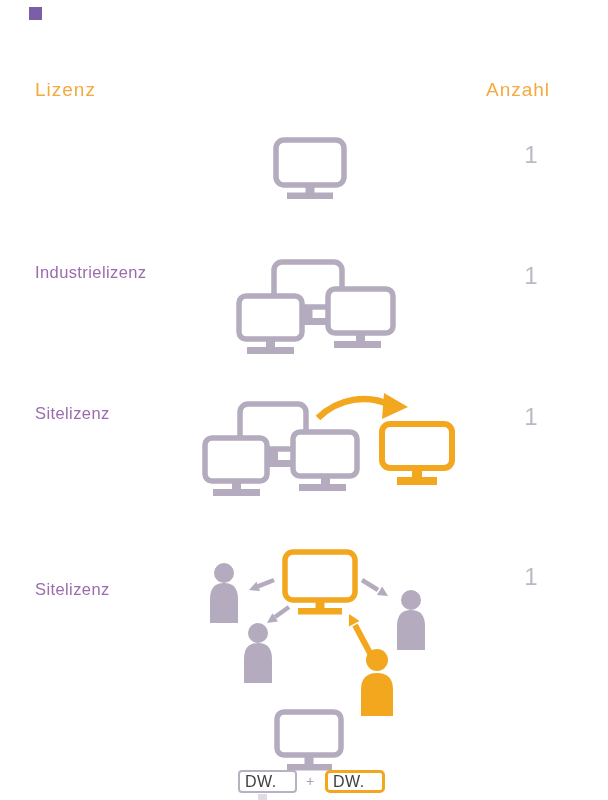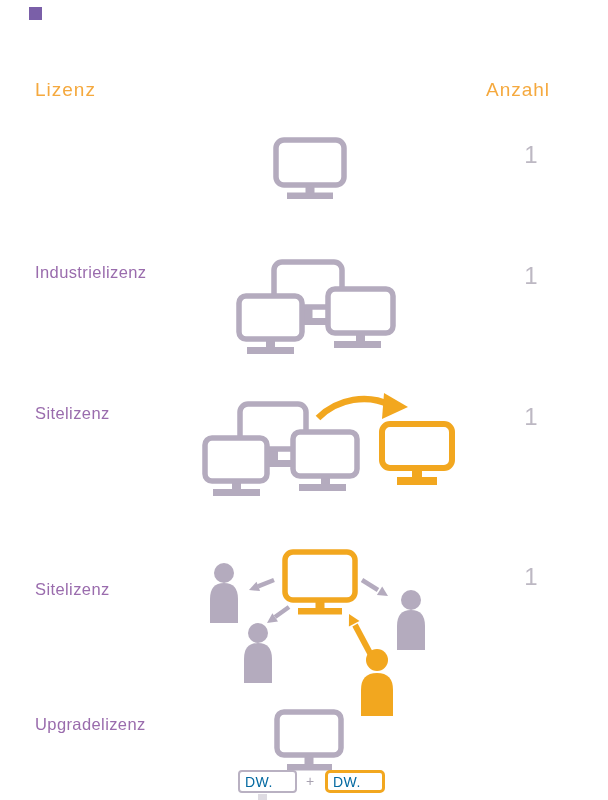--- a/index.html
+++ b/index.html
@@ -7,21 +7,21 @@
   .canvas{position:relative;width:608px;height:800px;background:#ffffff;overflow:hidden;}
   .logo{position:absolute;left:29px;top:7px;width:13px;height:13px;background:#7a5fa8;}
   .col-header{position:absolute;top:79px;font-size:19px;font-weight:400;letter-spacing:1px;color:#f5a93e;}
   .col-header.c1{left:35px;}
   .col-header.c2{left:200px;width:236px;text-align:center;}
   .col-header.c3{left:486px;}
   .label{position:absolute;left:35px;font-size:16.5px;font-weight:400;letter-spacing:0.4px;color:#9a6cad;}
   .count{position:absolute;left:511px;width:40px;text-align:center;font-size:24px;font-weight:400;color:#bdb8c3;}
   .icon{position:absolute;}
   .dw-box{position:absolute;top:770px;height:23px;box-sizing:border-box;border-radius:4px;
-          display:flex;align-items:center;padding-left:5px;font-size:14px;letter-spacing:0.5px;color:#0369a1;}
+          display:flex;align-items:center;padding-left:5px;font-size:16px;letter-spacing:0.5px;color:#404040;}
   .dw-box.gray{left:238px;width:59px;border:2.5px solid #b9b1c2;}
   .dw-box.orange{left:325px;width:60px;border:3.5px solid #f2a71f;border-radius:5px;}
   .plus{position:absolute;left:303px;top:773px;width:14px;text-align:center;font-size:14px;color:#a8a2b1;}
   .stub{position:absolute;left:258px;top:794px;width:9px;height:6px;background:#dedbe2;}
 </style>
 </head>
 <body>
 
 <div class="canvas">
 
@@ -121,21 +121,20 @@
       <path d="M176,112 L160,82" fill="none" stroke="#f2a71f" stroke-width="6"></path>
       <polygon points="154,71 164.5,77.9 153.9,83.5" fill="#f2a71f"></polygon>
     </g>
     <g fill="#f2a71f">
       <circle cx="182" cy="117" r="11"></circle>
       <path d="M166,173 L166,147 Q166,130 182,130 Q198,130 198,147 L198,173 Z"></path>
     </g>
   </svg>
   <div class="count" style="top:563px">1</div>
 
-  <div class="label" style="top:715px">Upgradelizenz</div>
   <svg class="icon" style="left:273px;top:709px" width="72" height="62" viewBox="0 0 72 62">
     <rect x="4" y="3" width="64" height="43" rx="7" fill="#ffffff" stroke="#b4abbe" stroke-width="5.5"></rect>
     <rect x="31.5" y="46" width="9" height="9" fill="#b4abbe"></rect>
     <rect x="14" y="55" width="45" height="6.5" fill="#b4abbe"></rect>
   </svg>
   <div class="dw-box gray">
     <span>DW.</span>
   </div>
   <div class="plus">+</div>
   <div class="dw-box orange">

